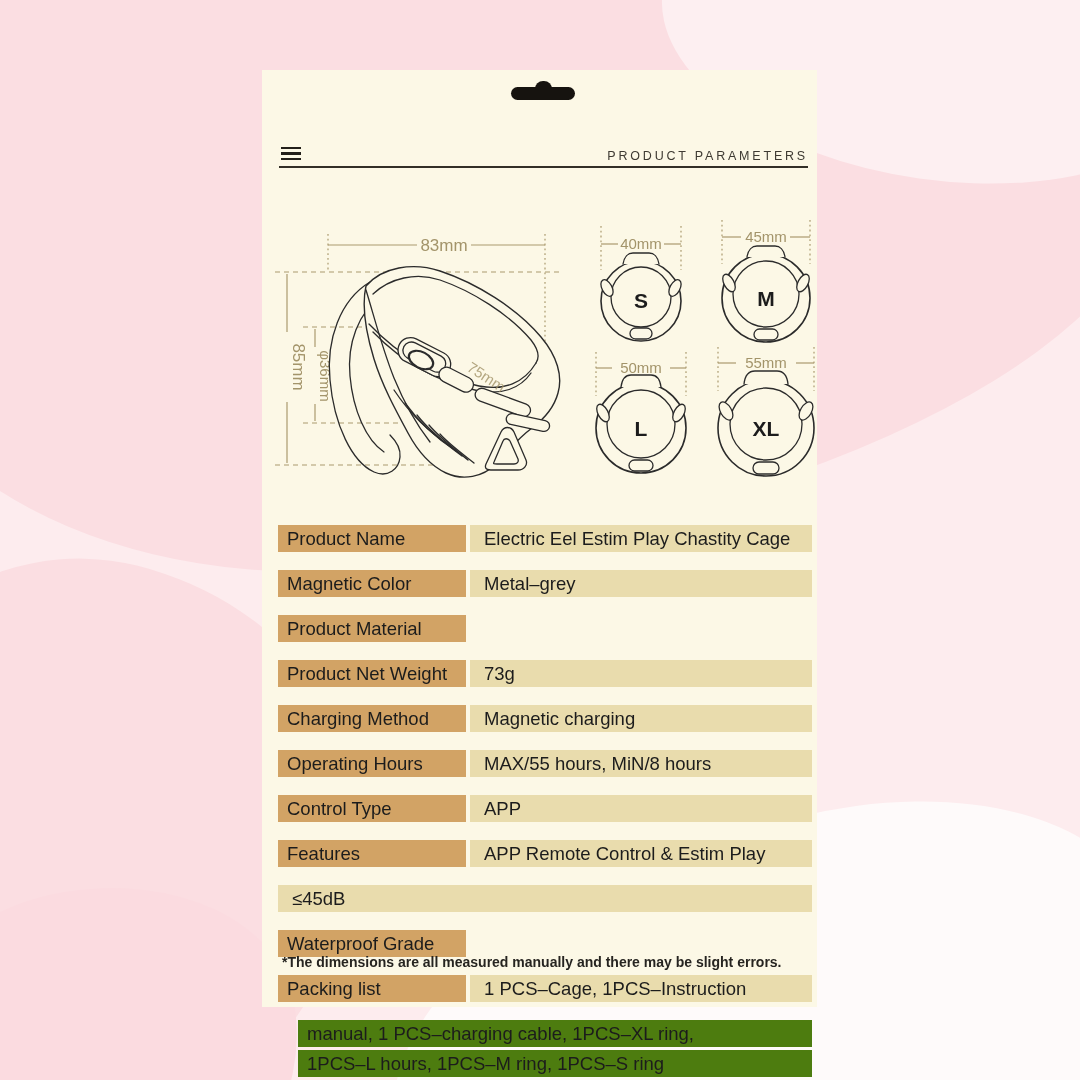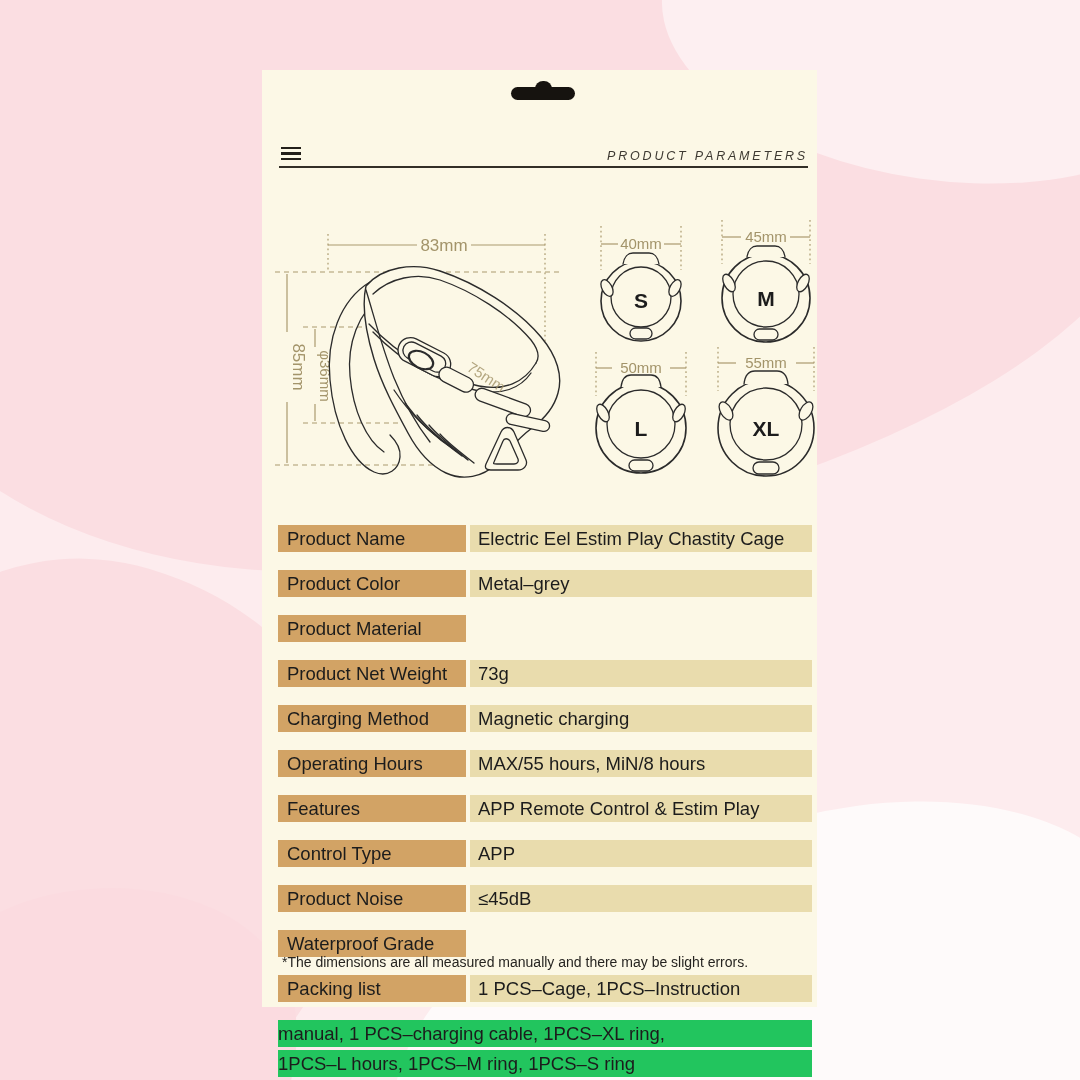--- a/index.html
+++ b/index.html
@@ -28,21 +28,21 @@
 
   
   .hang-tab{position:absolute;left:249px;top:17px;width:64px;height:13px;background:#16130f;border-radius:7px;}
   .hang-tab .bump{position:absolute;left:24px;top:-6px;width:17px;height:11px;background:#16130f;border-radius:8px 8px 0 0;}
 
   
   .menu-icon{position:absolute;left:19px;top:77px;width:20px;height:13px;
     display:flex;flex-direction:column;justify-content:space-between;}
   .menu-icon i{display:block;height:2.4px;background:#23201a;}
   .page-title{position:absolute;top:79px;right:9px;font-size:12.5px;letter-spacing:2.8px;
-    color:#3e3a32;white-space:nowrap;font-style:italic;}
+    color:#3e3a32;white-space:nowrap;}
   .header-rule{position:absolute;top:96px;left:17px;right:9px;border-top:2px solid #332f27;}
 
   
   .cage-svg{position:absolute;left:8px;top:150px;}
   .rings-svg{position:absolute;left:316px;top:142px;}
 
   .draw{stroke:#2b2b2b;stroke-width:1.3;fill:none;stroke-linecap:round;stroke-linejoin:round;}
   .bodyfill{fill:#fcf8e6;stroke:#2b2b2b;stroke-width:1.4;stroke-linejoin:round;}
   .slot{fill:#fcf8e6;stroke:#2b2b2b;stroke-width:1.3;}
   .tabfill{fill:#fcf8e6;stroke:none;}
@@ -51,26 +51,26 @@
   .dim-dot{stroke-dasharray:1.8 3;}
   .dim-text{fill:#a3946a;font-size:17px;}
   .dim-text-sm{fill:#a3946a;font-size:15px;}
   .ring-letter{fill:#1c1c1c;font-size:21px;font-weight:bold;text-anchor:middle;}
 
   
   .spec-table{position:absolute;left:16px;top:455px;width:534px;}
   .spec-row{display:flex;margin-bottom:18px;}
   .spec-label{width:188px;min-width:188px;background:#d2a365;height:27px;line-height:27.5px;
     padding-left:9px;box-sizing:border-box;margin-right:4px;font-size:18.5px;color:#1c1c1c;white-space:nowrap;}
-  .spec-value{flex:1;background:#e9dcad;height:27px;line-height:27.5px;padding-left:8px;
+  .spec-value{flex:1;background:#e9dcad;height:27px;line-height:27.5px;padding-left:14px;
     box-sizing:border-box;font-size:18.5px;color:#1c1c1c;white-space:nowrap;}
-  .spec-cont{background:#22c55e;height:27px;line-height:27.5px;margin-bottom:3.4px;
-    font-size:18.5px;color:#1c1c1c;white-space:nowrap;}
-
-  .footnote{position:absolute;left:20px;top:884px;font-size:14px;color:#262420;}
+  .spec-cont{background:#4d7c0f;height:27px;line-height:27.5px;padding-left:9px;margin-bottom:3.4px;
+    font-size:18.5px;color:#1c1c1c;white-space:nowrap;margin-left:20px;}
+
+  .footnote{position:absolute;left:20px;top:884px;font-size:14px;color:#262420;font-weight:bold;}
 </style>
 </head>
 <body>
 
 <div class="bg-blob blob-top"></div>
 <div class="bg-blob blob-topright"></div>
 <div class="bg-blob blob-midleft"></div>
 <div class="bg-blob blob-bottomleft"></div>
 <div class="bg-blob blob-bottomwedge"></div>
 <div class="bg-blob blob-white"></div>
@@ -209,21 +209,21 @@
     </g>
   </svg>
 
   <div class="spec-table">
   <div class="spec-row">
     <div class="spec-label">Product Name</div>
     <div class="spec-value">Electric Eel Estim Play Chastity Cage</div>
   </div>
 
   <div class="spec-row">
-    <div class="spec-label">Product Color</div>
+    <div class="spec-label">Magnetic Color</div>
     <div class="spec-value">Metal–grey</div>
   </div>
 
   <div class="spec-row">
     <div class="spec-label">Product Material</div>
   </div>
 
   <div class="spec-row">
     <div class="spec-label">Product Net Weight</div>
     <div class="spec-value"> 73g</div>
@@ -234,31 +234,30 @@
     <div class="spec-value">Magnetic charging</div>
   </div>
 
 
   <div class="spec-row">
     <div class="spec-label">Operating Hours</div>
     <div class="spec-value">MAX/55 hours, MiN/8 hours</div>
   </div>
 
   <div class="spec-row">
+    <div class="spec-label">Control Type</div>
+    <div class="spec-value">APP</div>
+  </div>
+
+  <div class="spec-row">
     <div class="spec-label">Features</div>
     <div class="spec-value">APP Remote Control &amp; Estim Play</div>
   </div>
 
   <div class="spec-row">
-    <div class="spec-label">Control Type</div>
-    <div class="spec-value">APP</div>
-  </div>
-
-  <div class="spec-row">
-    <div class="spec-label">Product Noise</div>
     <div class="spec-value">≤45dB</div>
   </div>
 
   <div class="spec-row">
     <div class="spec-label">Waterproof Grade</div>
   </div>
 
   <div class="spec-row">
     <div class="spec-label">Packing list</div>
     <div class="spec-value">1 PCS–Cage, 1PCS–Instruction</div>

